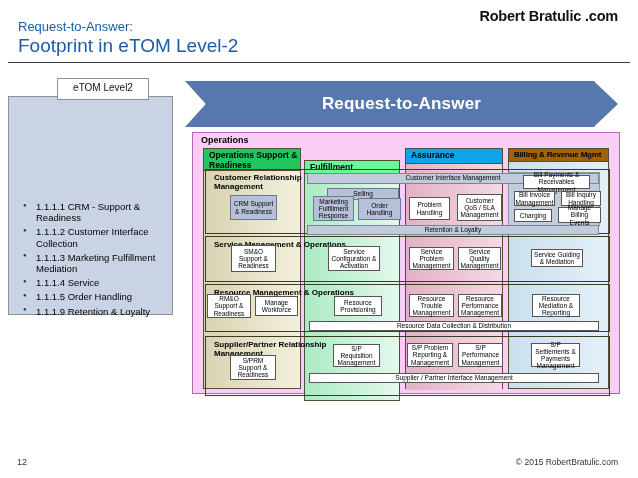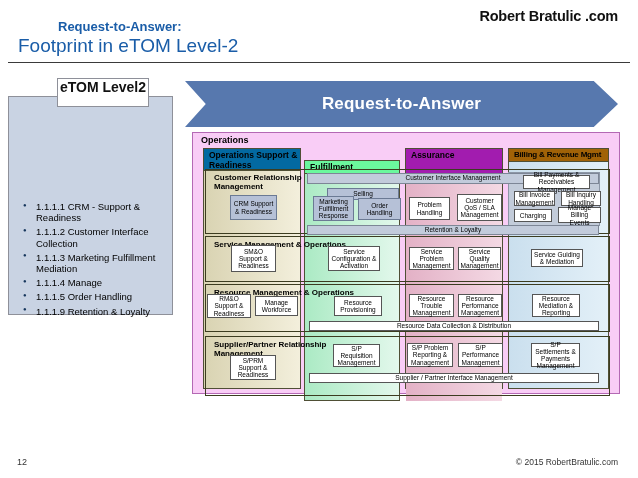--- a/index.html
+++ b/index.html
@@ -6,32 +6,32 @@
   html,body { width:638px; height:478px; }
   body {
     font-family:"Liberation Sans", sans-serif;
     background:#ffffff;
     position:relative;
     overflow:hidden;
   }
   
   .logo { position:absolute; top:8px; right:20px; font-size:14.5px; font-weight:bold; color:#111; letter-spacing:-0.2px; }
   .title-block { position:absolute; top:20px; left:18px; color:#1a5da8; }
-  .title-line1 { font-size:13px; font-weight:bold; line-height:1.15;margin-left:40px; }
+  .title-line1 { font-size:13px; font-weight:normal; line-height:1.15; }
   .title-line2 { font-size:19px; font-weight:normal; line-height:1.15; }
   .title-rule { position:absolute; top:62px; left:8px; width:622px; border-top:1px solid #3a3a3a; }
   
   .page-num { position:absolute; top:457px; left:17px; font-size:9px; color:#333; }
   .copyright { position:absolute; top:457px; right:20px; font-size:8.5px; color:#333; }
   
   .legend-box { position:absolute; top:96px; left:8px; width:165px; height:219px;
     background:#c9d3e3; border:1px solid #8e9099; }
-  .legend-title { position:absolute; top:78px; left:57px; width:92px; height:29px;
+  .legend-title { position:absolute; top:78px; left:57px; width:92px; height:22px;
     background:#ffffff; border:1px solid #8e9099; z-index:3;
-    font-size:14px; font-weight:bold; color:#111; text-align:center; line-height:17px; }
+    font-size:10px; font-weight:normal; color:#111; text-align:center; line-height:17px; }
   .legend-list { position:absolute; top:104px; left:14px; width:152px; list-style:none; }
   .legend-list li { font-size:9.5px; color:#000; line-height:1.18; margin-bottom:3px;
     padding-left:13px; position:relative; }
   .legend-list li::before { content:"●"; position:absolute; left:0; top:0.5px;
     font-size:6px; color:#16365c; }
   
   .banner { position:absolute; top:81px; left:185px; width:433px; height:46px;
     background:#5778ae;
     clip-path:polygon(0% 0%, 94.4% 0%, 100% 50%, 94.4% 100%, 0% 100%, 4.8% 50%);
     display:flex; align-items:center; justify-content:center; }
@@ -40,23 +40,23 @@
   .diagram { position:absolute; top:132px; left:192px; width:428px; height:262px;
     background:#f9cdf6; border:1px solid #b469b4; }
   .ops-label { position:absolute; top:2px; left:8px; font-size:9px; font-weight:bold; color:#000; }
   .col { position:absolute; top:15px; height:241px; border:1px solid #4f4f35; z-index:1; }
   .col-hdr { width:100%; border-bottom:1px solid #4f4f35; font-weight:bold; color:#000;
     padding:1px 0 0 5px; line-height:1.2; }
   .col-osr  { left:10px;  width:98px; }
   .col-ful  { left:111px; width:96px;margin-top:12px; }
   .col-ass  { left:212px; width:98px; }
   .col-bil  { left:315px; width:101px; }
-  .col-osr .col-hdr { height:22px; background:#0369a1; font-size:8.5px; }
+  .col-osr .col-hdr { height:22px; background:#22c55e; font-size:8.5px; }
   .col-ful .col-hdr { height:13px; background:#6bf89d; font-size:8.5px; }
-  .col-ass .col-hdr { height:26px; background:#a21caf; font-size:8.5px; }
+  .col-ass .col-hdr { height:15px; background:#0ea5e9; font-size:8.5px; }
   .col-bil .col-hdr { height:13px; background:#a16207; font-size:8px; letter-spacing:-0.2px; }
   .col-body { width:100%; }
   .col-osr .col-body { height:217px; background:linear-gradient(90deg,#d9d3b2,#f3efdc); }
   .col-ful .col-body { height:226px; background:linear-gradient(90deg,#abeac4,#e3f8ec); }
   .col-ass .col-body { height:226px; background:linear-gradient(90deg,#e3b1c6,#f4d9e4); }
   .col-bil .col-body { height:226px; background:linear-gradient(90deg,#cadfee,#e3f0f8); }
   .rowbox { position:absolute; left:12px; width:405px; border:1px solid #3c3c20;
     background:transparent; z-index:2; }
   .row-crm  { top:36px;  height:65px; }
   .row-smo  { top:103px; height:46px; }
@@ -83,21 +83,21 @@
   <div class="title-line2">Footprint in eTOM Level-2</div>
 </div>
 <div class="title-rule"></div>
 
 <div class="legend-title">eTOM Level2</div>
 <div class="legend-box">
   <ul class="legend-list">
     <li>1.1.1.1 CRM - Support &amp; Readiness</li>
     <li>1.1.1.2 Customer Interface Collection</li>
     <li>1.1.1.3 Marketing Fulfillment Mediation</li>
-    <li>1.1.1.4 Manage</li>
+    <li>1.1.1.4 Service</li>
     <li>1.1.1.5 Order Handling</li>
     <li>1.1.1.9 Retention &amp; Loyalty</li>
   </ul>
 </div>
 
 <div class="banner">
   <span class="banner-label">Request-to-Answer</span>
 </div>
 
 <div class="diagram">

